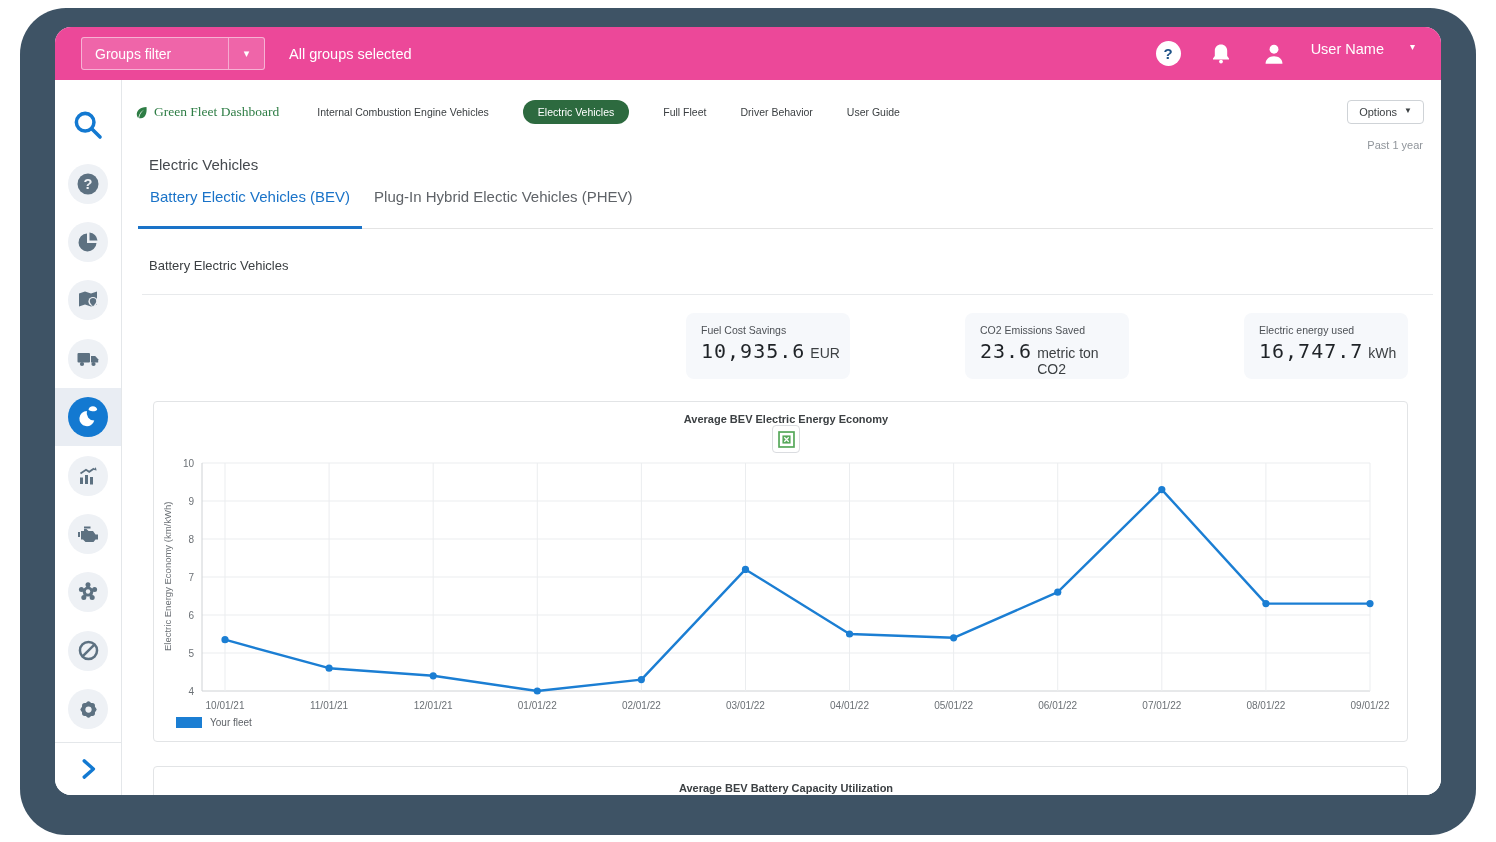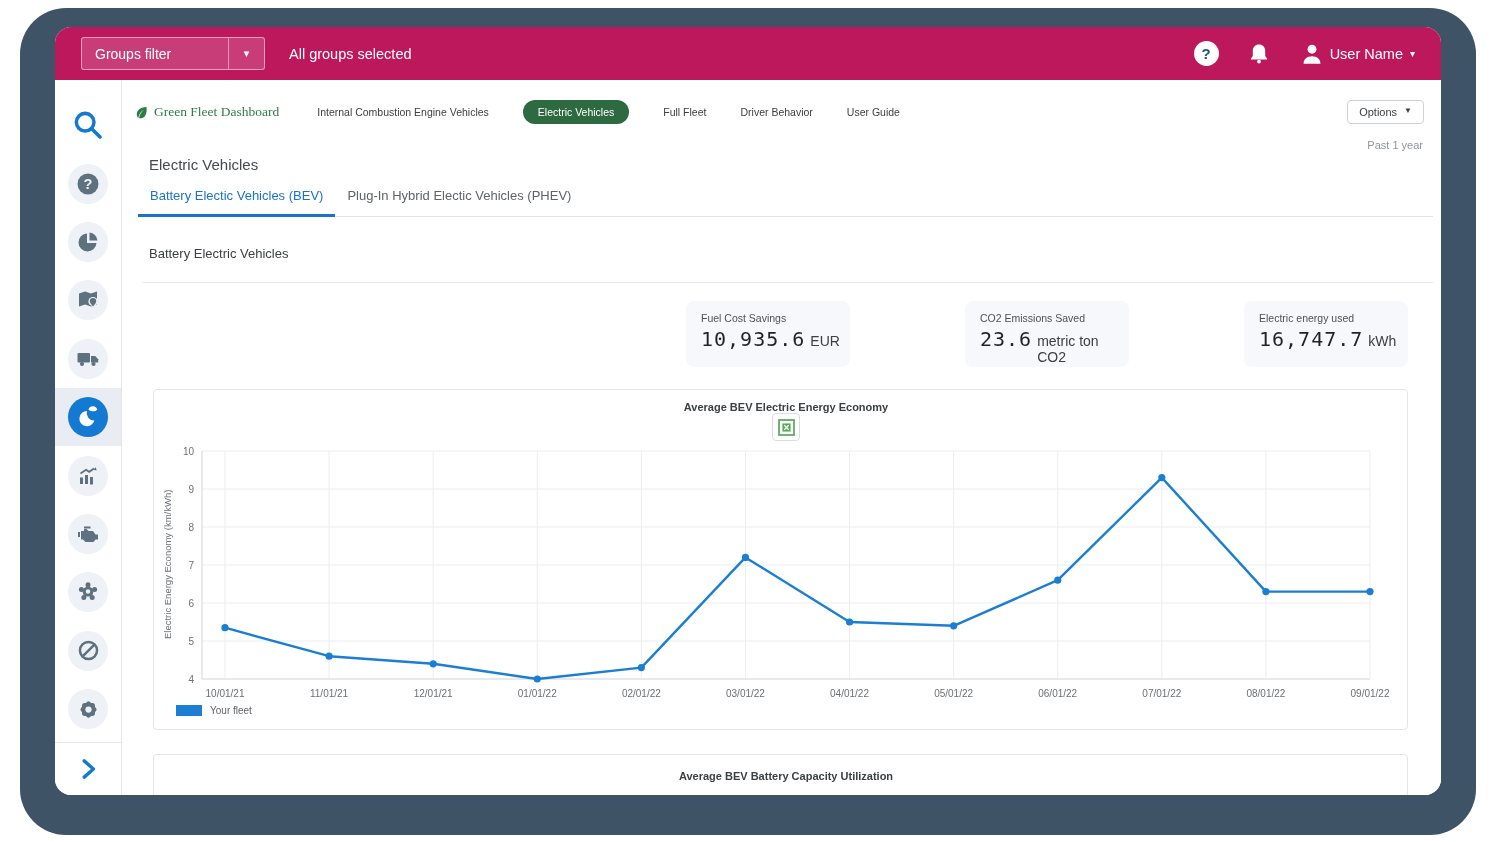--- a/index.html
+++ b/index.html
@@ -2,28 +2,28 @@
 <html><head>
 <meta charset="utf-8">
 <style>
   * { margin:0; padding:0; box-sizing:border-box; }
   body { background:#fff; font-family:"Liberation Sans", sans-serif; }
   .screen { position:relative; width:1496px; height:842px; background:#fff; overflow:hidden; }
   .frame { position:absolute; left:20px; top:8px; width:1456px; height:827px; background:#3e5365; border-radius:46px; }
   .window { position:absolute; left:35px; top:19px; width:1386px; height:768px; background:#fff; border-radius:16px; overflow:hidden; display:flex; flex-direction:column; }
 
   
-  .topbar { flex:0 0 53px; background:#be185d; display:flex; align-items:center; padding:0 26px; }
+  .topbar { flex:0 0 53px; background:#ec4899; display:flex; align-items:center; padding:0 26px; }
   .gf { width:184px; height:33px; background:rgba(255,255,255,.16); border:1px solid rgba(255,255,255,.5); border-radius:3px; display:flex; align-items:stretch; color:#fff; cursor:pointer; }
   .gf-label { flex:1; display:flex; align-items:center; padding-left:13px; font-size:14px; }
   .gf-caret { width:36px; display:flex; align-items:center; justify-content:center; border-left:1px solid rgba(255,255,255,.45); font-size:11px; }
   .sel-text { margin-left:24px; color:#fff; font-size:14.5px; font-weight:500; }
   .topbar-right { margin-left:auto; display:flex; align-items:center; gap:28px; }
   .help-circle { width:25px; height:25px; border-radius:50%; background:#fff; color:#1e5287; font-weight:bold; font-size:15px; display:flex; align-items:center; justify-content:center; cursor:pointer; }
-  .user-chip { display:flex; align-items:center; gap:5px; color:#fff; font-size:14.5px; cursor:pointer; }
+  .user-chip { display:flex; align-items:flex-start; gap:24px; color:#fff; font-size:14.5px; cursor:pointer; }
   .caret-sm { font-size:10px; color:#fff; margin-left:2px; }
 
   
   .body-row { flex:1; display:flex; min-height:0; }
   .sidebar { flex:0 0 66px; border-right:1px solid #e4e7ea; display:flex; flex-direction:column; align-items:center; padding-top:16px; background:#fff; }
   .side-item { width:66px; height:59px; display:flex; align-items:center; justify-content:center; cursor:pointer; }
   .icon-circle { width:40px; height:40px; border-radius:50%; background:#eef1f5; display:flex; align-items:center; justify-content:center; }
   .side-item.active { background:#e9edf3; }
   .side-item.active .icon-circle { background:#1379d1; }
   .side-divider { width:66px; border-top:1px solid #e4e7ea; margin-top:4px; }
@@ -38,21 +38,21 @@
   .nav { display:flex; align-items:center; gap:34px; }
   .nav-item { font-size:10.5px; color:#3c4043; cursor:pointer; white-space:nowrap; }
   .nav-item.active { background:#2d6a3f; color:#fff; padding:6px 15px; border-radius:14px; }
   .options-btn { margin-left:auto; border:1px solid #cfd3d7; border-radius:4px; background:#fff; padding:5px 11px; font-size:11px; color:#3c4043; display:flex; align-items:flex-start; gap:7px; cursor:pointer; font-family:inherit; }
   .options-btn .caret { font-size:8px; color:#3c4043; }
 
   .period { text-align:right; margin:15px 18px 0 0; font-size:11px; color:#90959b; }
   .page-title { margin:5px 0 0 27px; font-size:15px; font-weight:400; color:#45494e; }
 
   .tabs { display:flex; margin:15px 8px 0 16px; border-bottom:1px solid #e4e4e4; }
-  .tab { padding:0 12px 11px 12px; font-size:13px; color:#5f6368; cursor:pointer; margin-bottom:-1px; }
+  .tab { padding:0 12px 21px 12px; font-size:15px; color:#5f6368; cursor:pointer; margin-bottom:-1px; }
   .tab.active { color:#1a73c8; border-bottom:3px solid #1a73c8; }
 
   .section-title { margin:29px 0 0 27px; font-size:13px; font-weight:400; color:#3c4043; }
   .rule { margin:21px 8px 0 20px; border-top:1px solid #e8eaec; }
 
   
   .kpi-row { margin:18px 0 0 31px; width:1255px; display:flex; justify-content:flex-end; gap:115px; }
   .kpi-card { width:164px; height:66px; background:#f6f8fb; border-radius:8px; padding:11px 15px; }
   .kpi-label { font-size:10.5px; color:#4d5156; white-space:nowrap; }
   .kpi-value-row { margin-top:3px; display:flex; align-items:baseline; }

